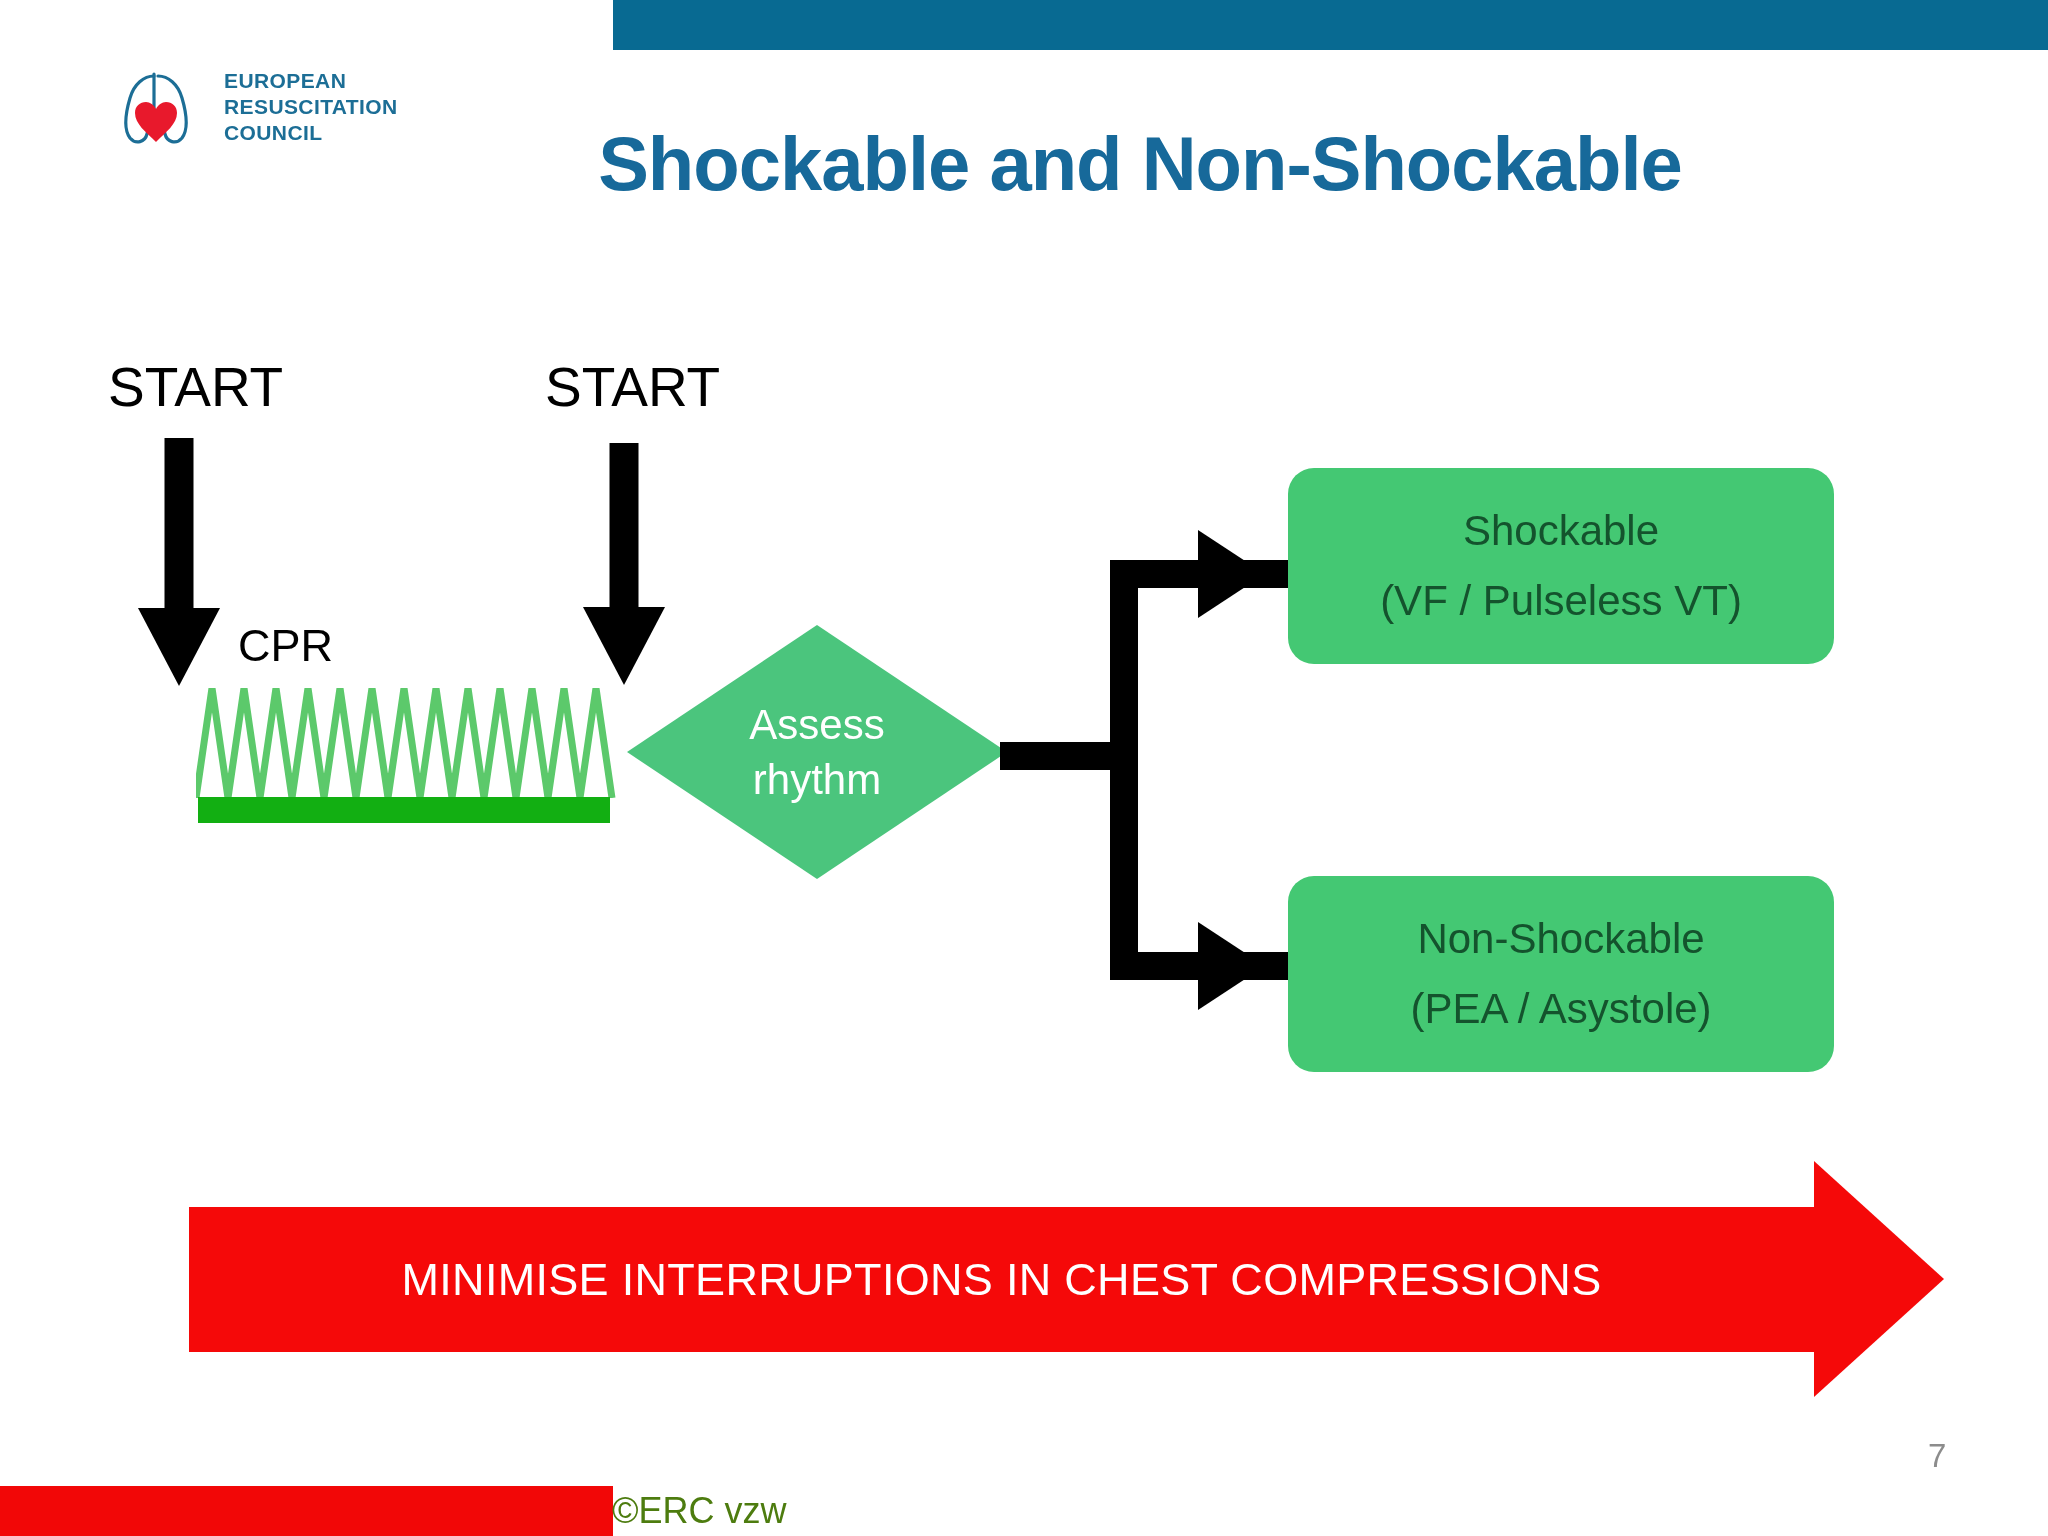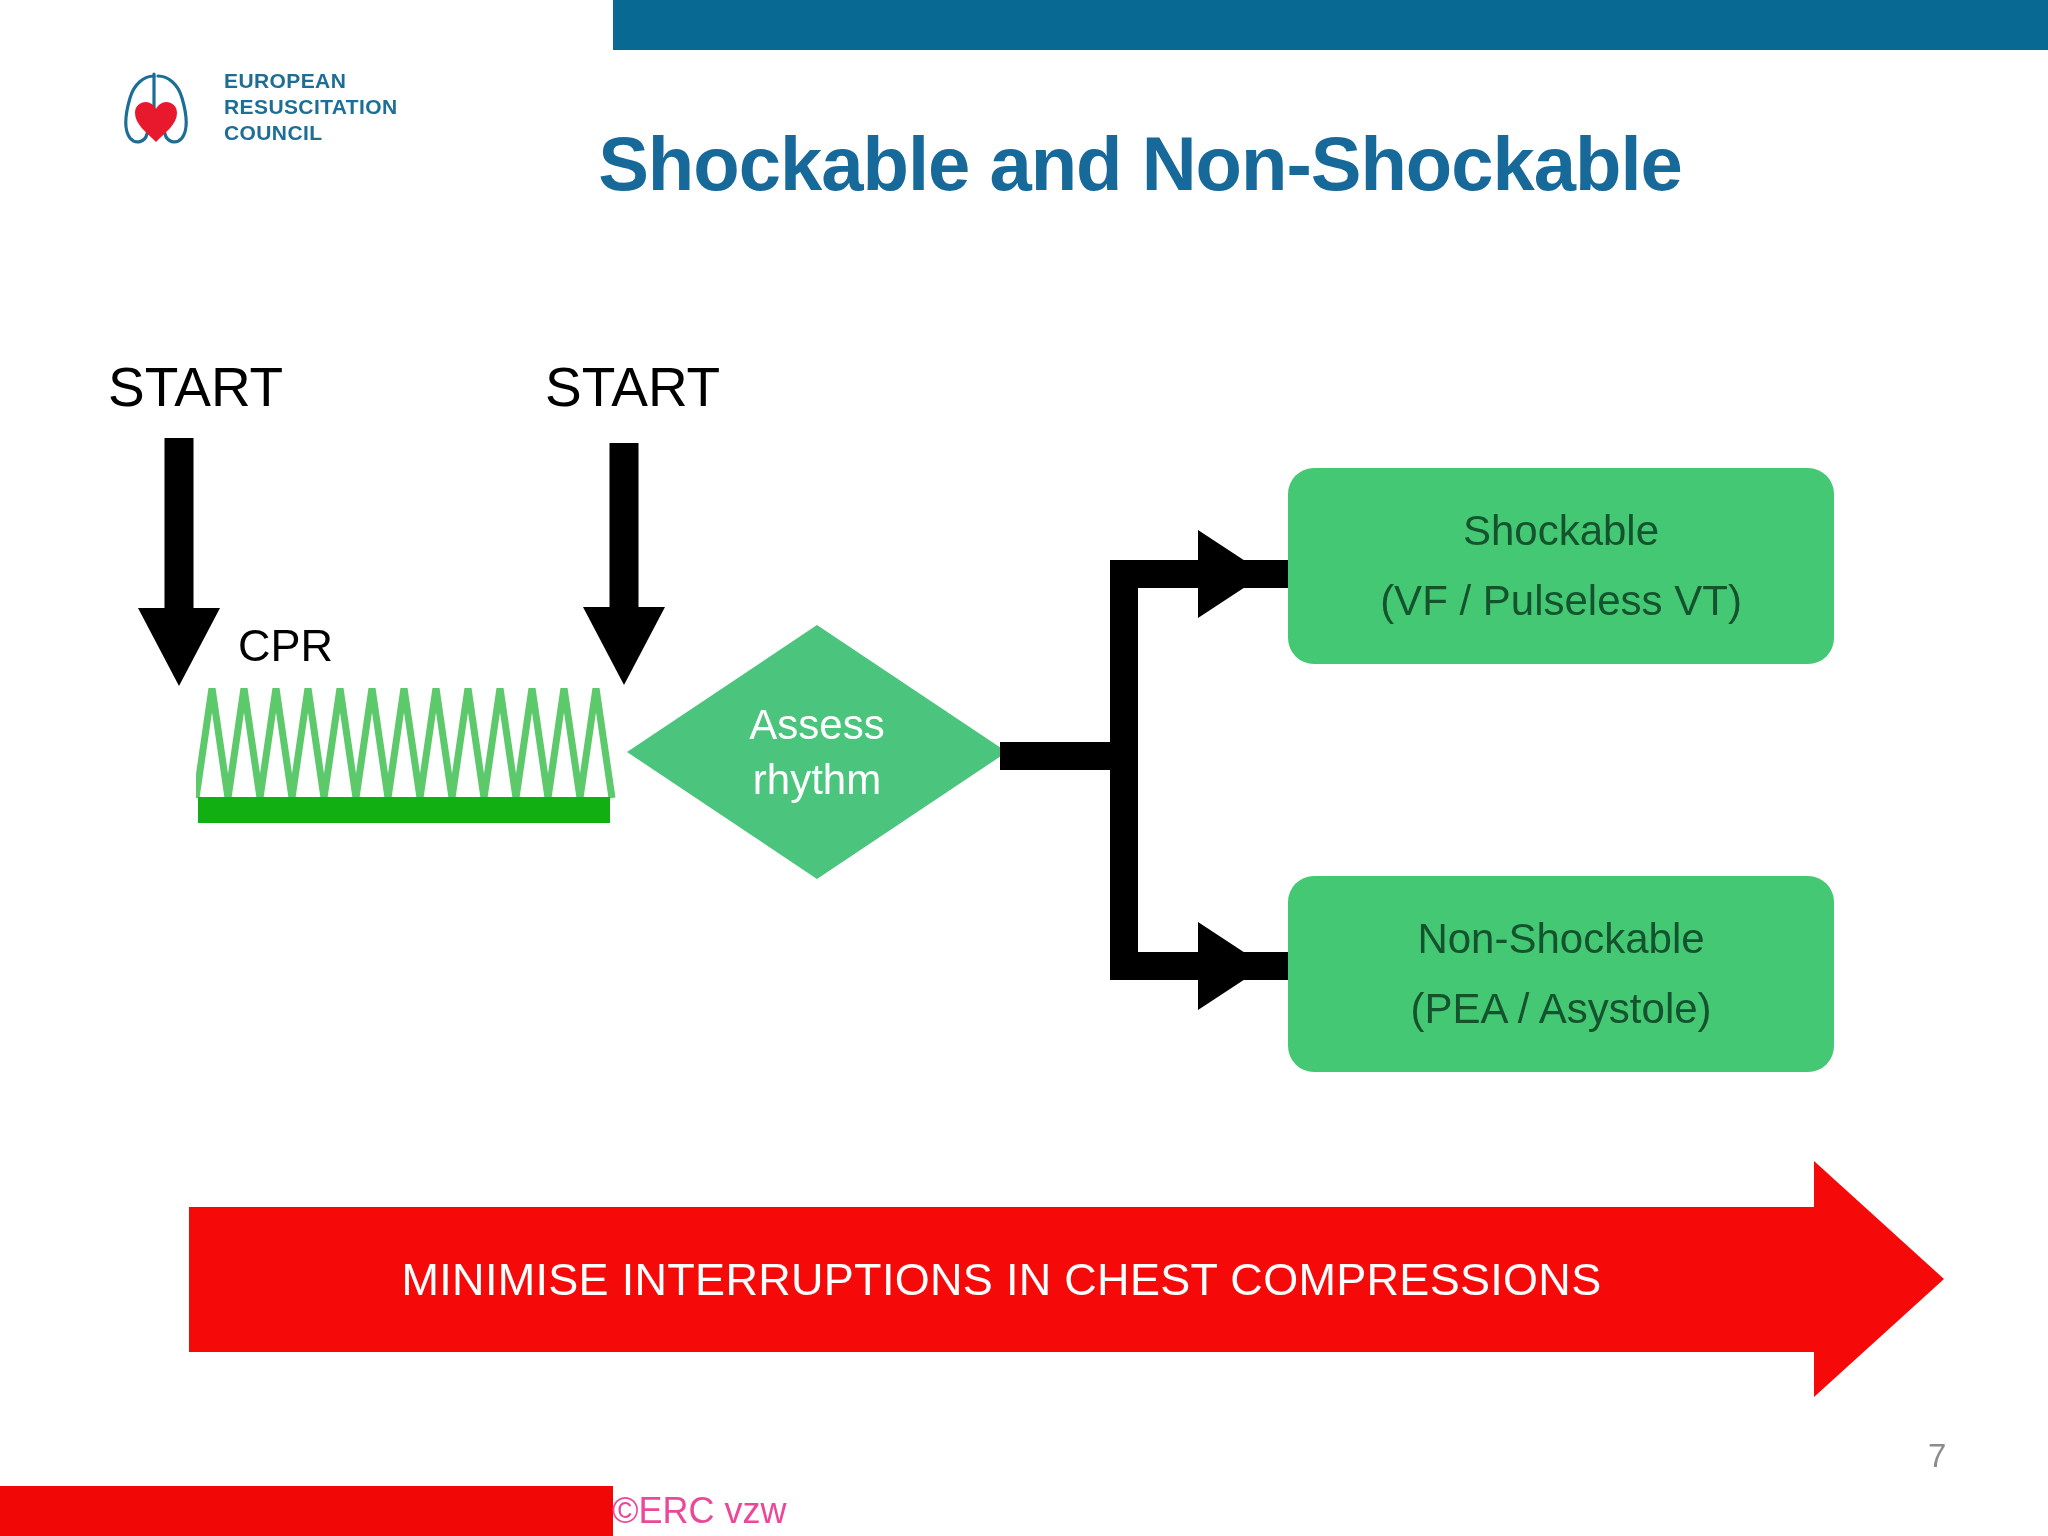--- a/index.html
+++ b/index.html
@@ -231,21 +231,21 @@
     left: 0px;
     top: 1486px;
     width: 613px;
     height: 50px;
     background: #F20707;
   }
   .copyright {
     position: absolute;
     left: 612px;
     top: 1490px;
-    color: #ec4899;
+    color: #4d7c0f;
     font-size: 36px;
     white-space: nowrap;
   }
   .page-number {
     position: absolute;
     left: 1928px;
     top: 1437px;
     color: #8C8C8C;
     font-size: 33px;
   }

